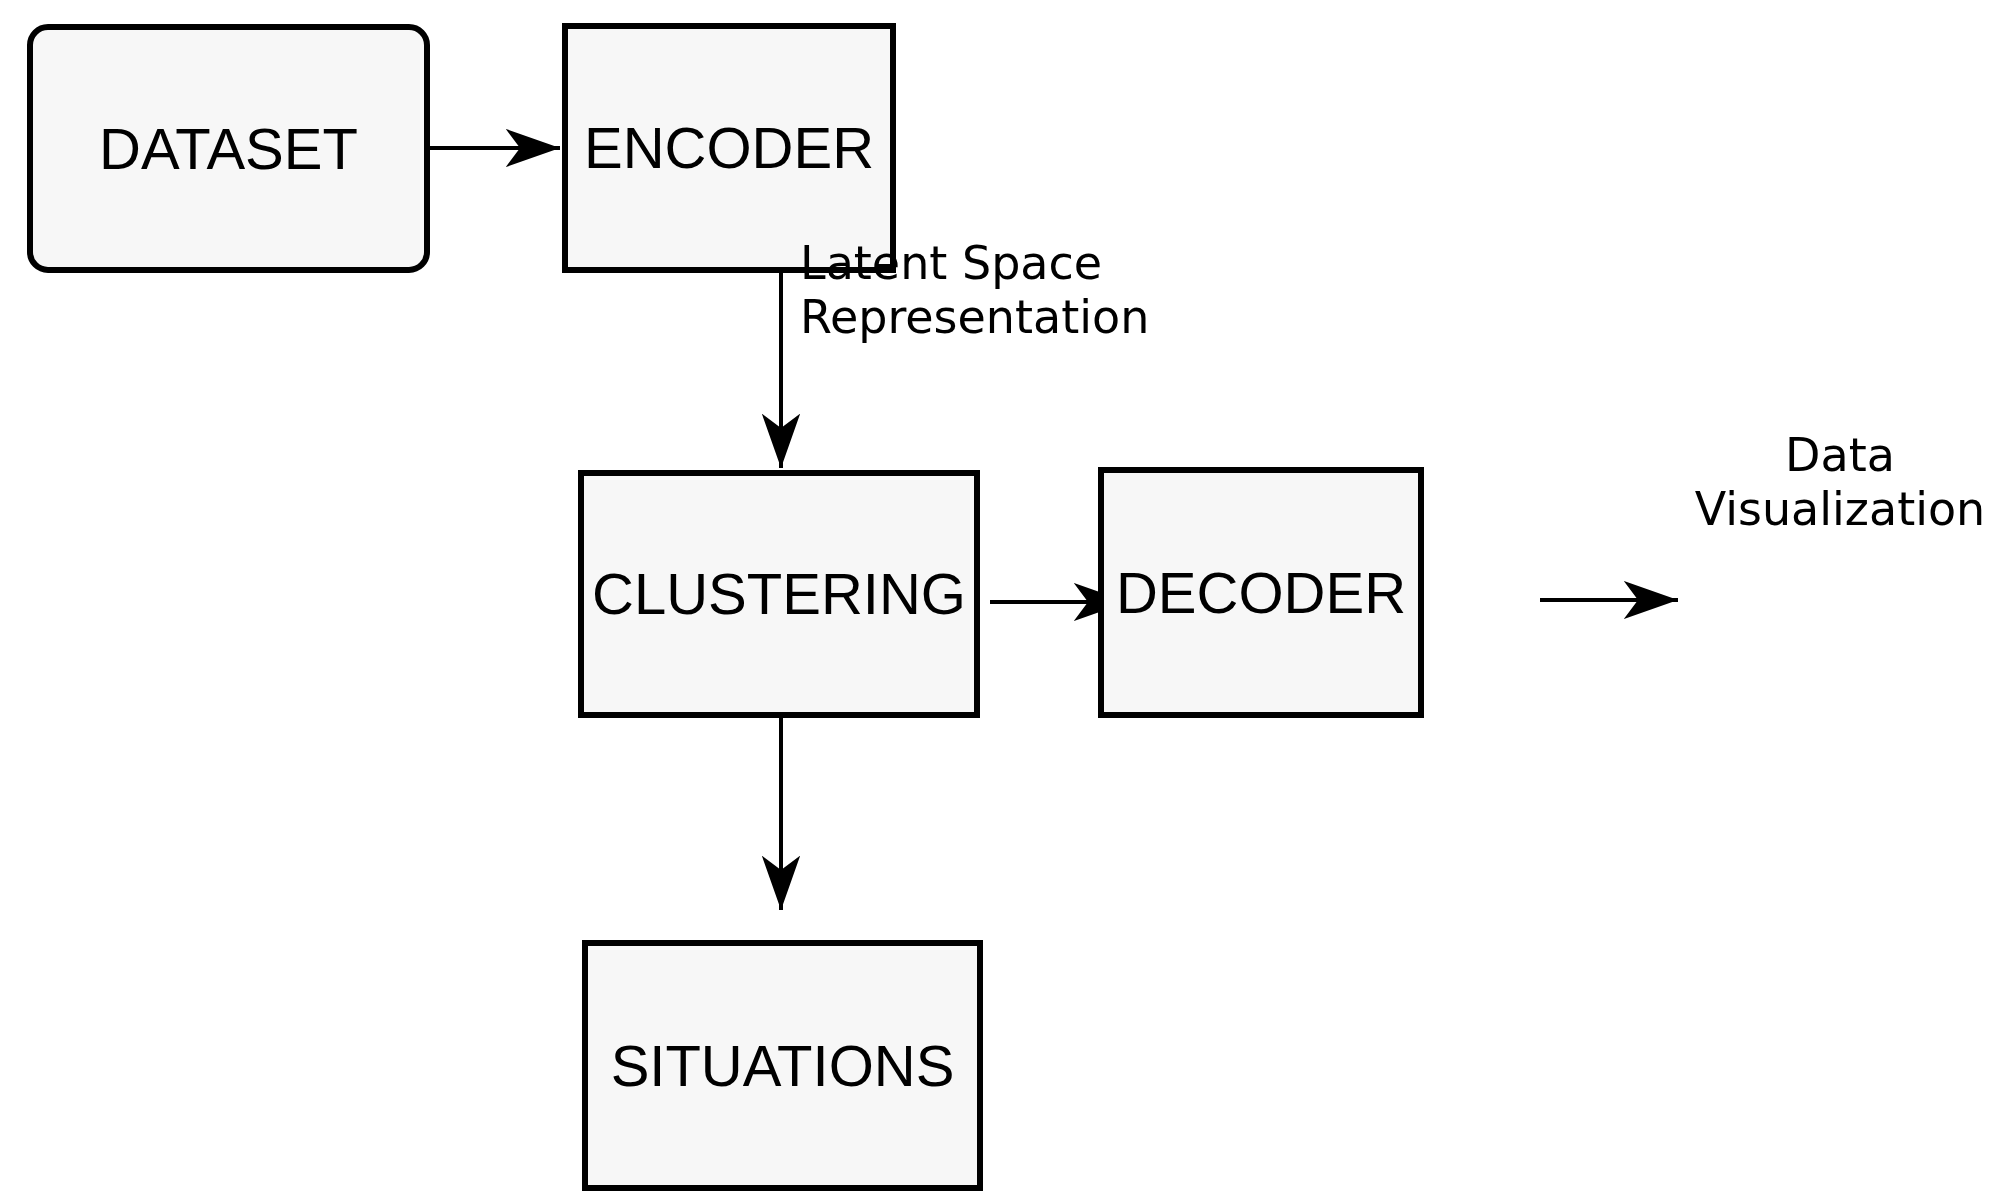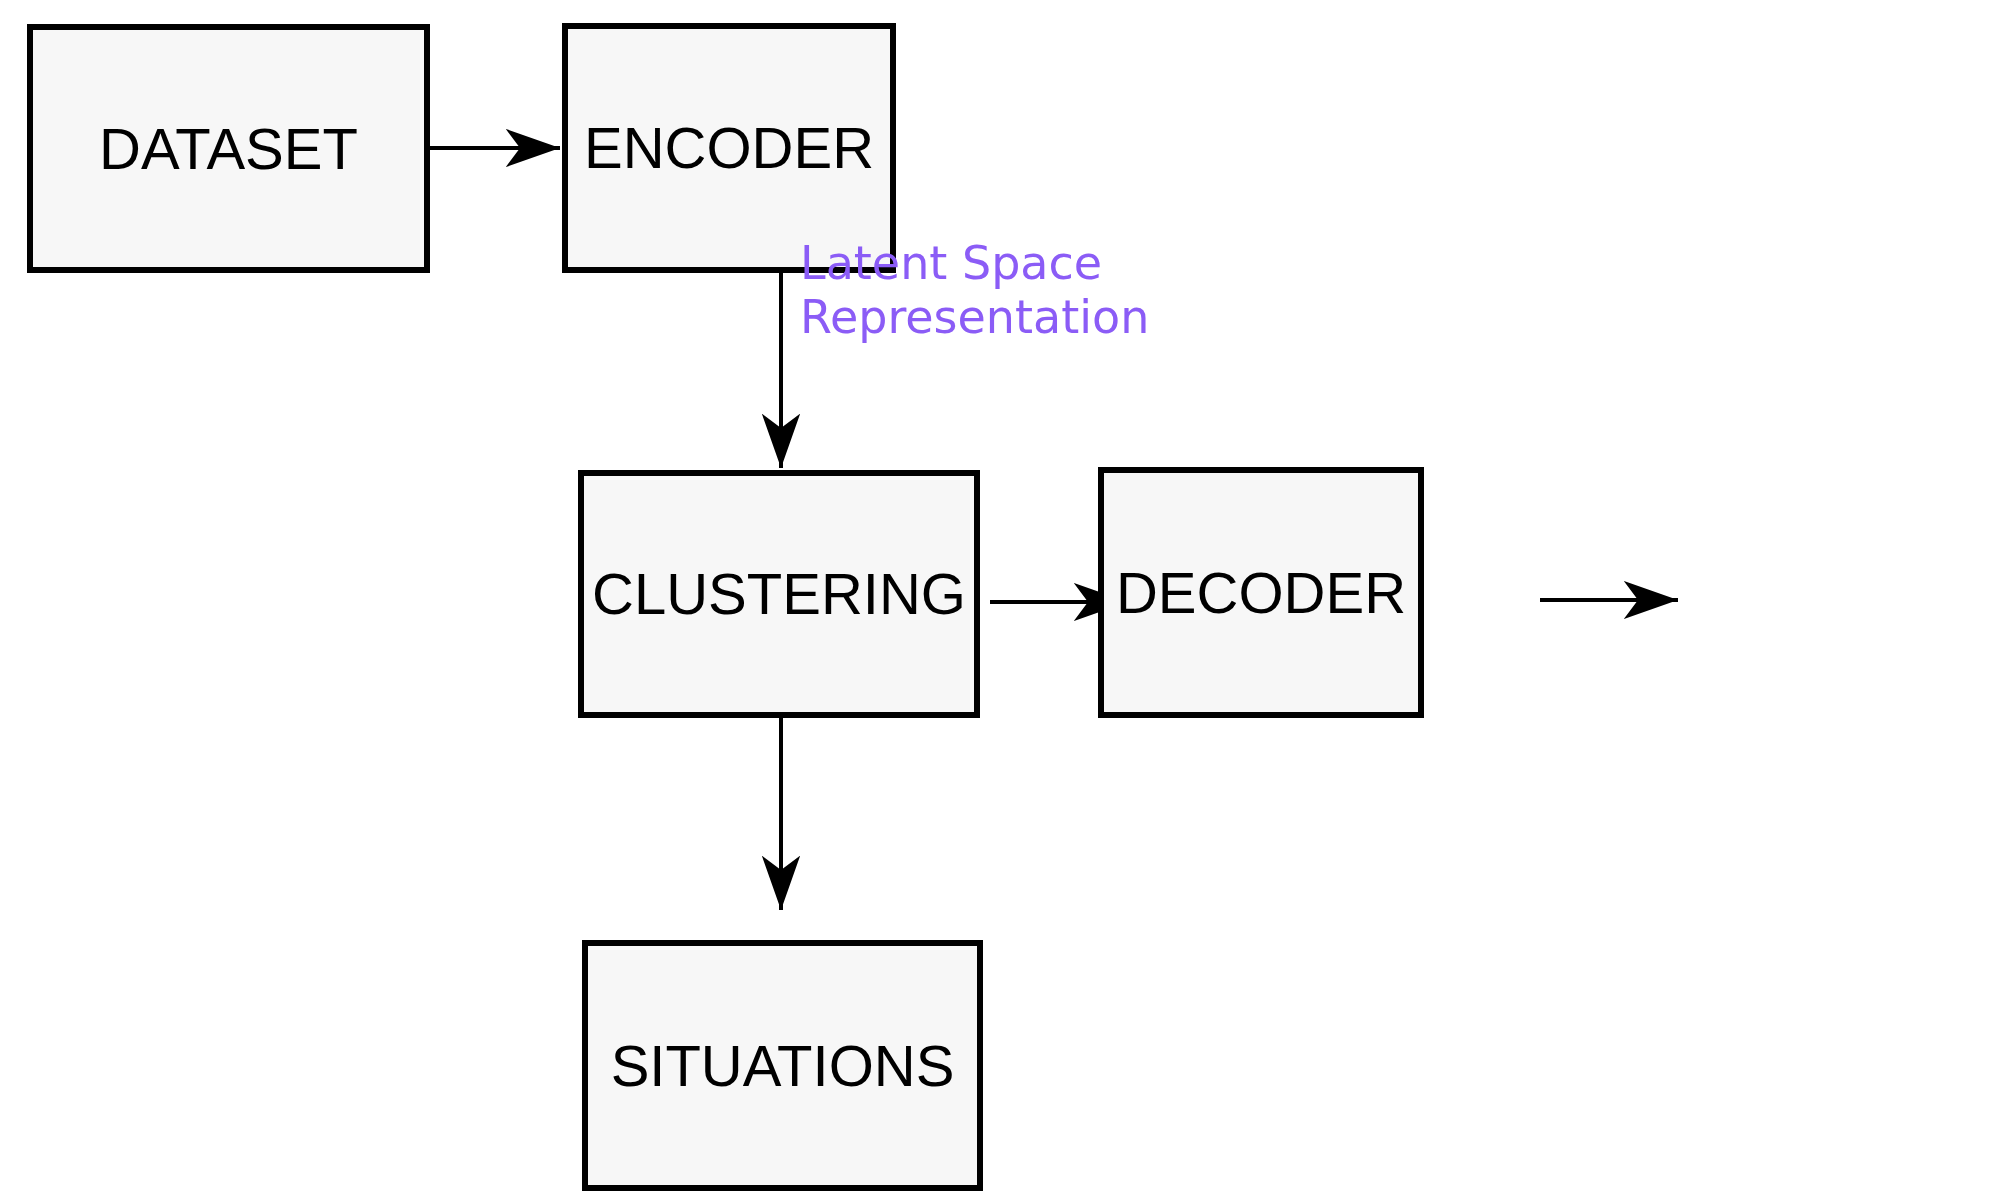--- a/index.html
+++ b/index.html
@@ -40,27 +40,27 @@
     line-height: 1;
     color: #000000;
     white-space: nowrap;
     letter-spacing: 0px;
   }
   .edge-label {
     position: absolute;
     font-family: "DejaVu Sans", sans-serif;
     font-size: 46px;
     line-height: 1.18;
-    color: #8b5cf6;
+    color: #000000;
     white-space: nowrap;
   }
   .edge-label.centered {
     text-align: center;
   }
-  #box-dataset    { left: 27px;   top: 24px;  width: 403px; height: 249px; }
+  #box-dataset    { left: 27px;   top: 24px;  width: 403px; height: 249px; border-radius: 21px; }
   #box-encoder    { left: 562px;  top: 23px;  width: 334px; height: 250px; }
   #box-clustering { left: 578px;  top: 470px; width: 402px; height: 248px; }
   #box-decoder    { left: 1098px; top: 467px; width: 326px; height: 251px; align-items: center; }
   #box-situations { left: 582px;  top: 940px; width: 401px; height: 251px; }
 
   
   #box-clustering .node-label { margin: 4px -8px; }
 
   #label-latent  { left: 800px;  top: 236px; }
   #label-dataviz { left: 1690px; top: 428px; width: 300px; }
@@ -117,14 +117,18 @@
 
   <div class="node-box" id="box-situations">
     <span class="node-label">SITUATIONS</span>
   </div>
 
   <div class="edge-label" id="label-latent">
     <div>Latent Space</div>
     <div>Representation</div>
   </div>
 
+  <div class="edge-label centered" id="label-dataviz">
+    <div>Data</div>
+    <div>Visualization</div>
+  </div>
 
 </div>
 
 </body></html>

